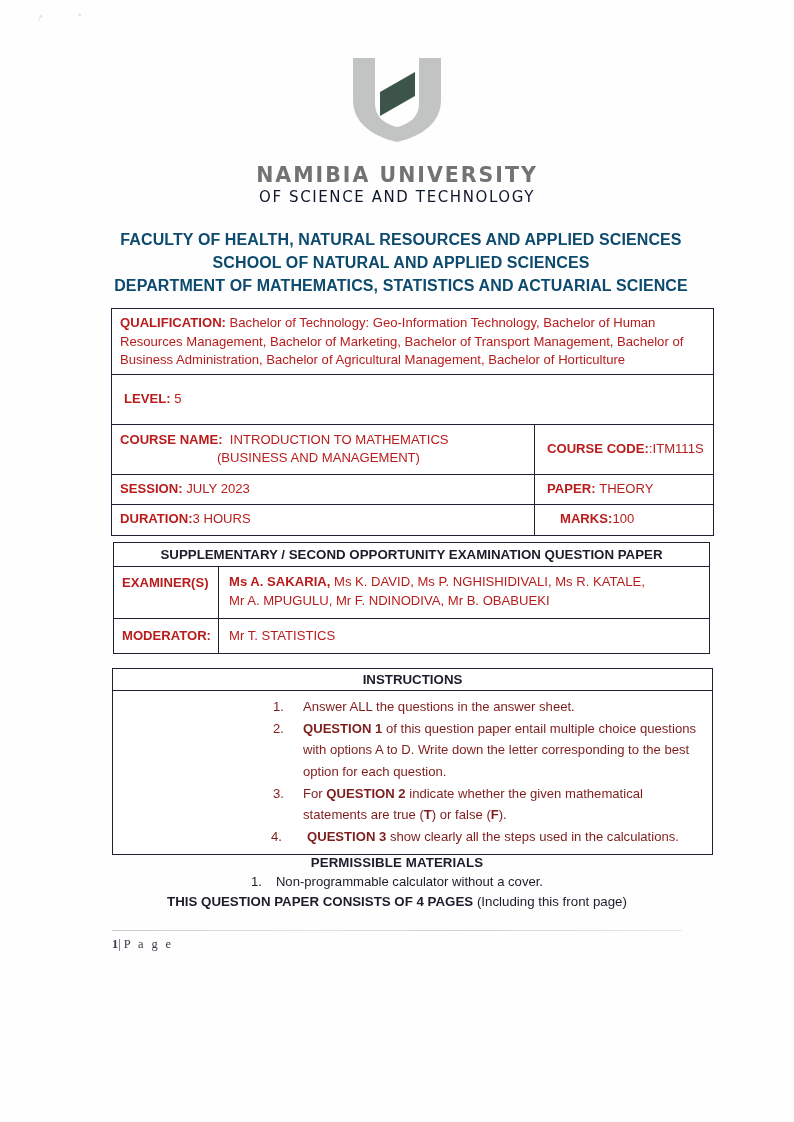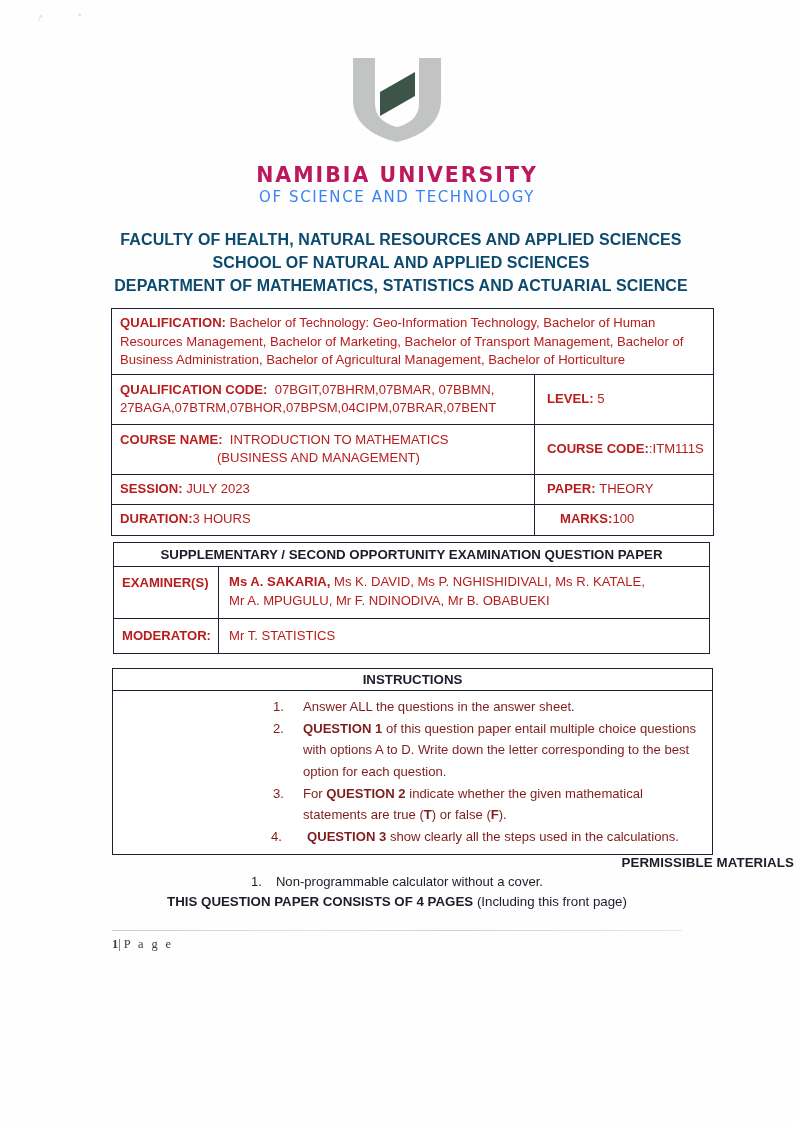--- a/index.html
+++ b/index.html
@@ -52,28 +52,28 @@
     position: absolute;
     left: 0; right: 0;
     top: 163px;
     text-align: center;
     line-height: 1.18;
   }
   .uni-name .l1 {
     font-size: 20.5px;
     font-weight: 700;
     letter-spacing: 2.0px;
-    color: #be185d;
+    color: #737373;
     font-family: "DejaVu Sans", sans-serif;
   }
   .uni-name .l2 {
     font-size: 15px;
     font-weight: 400;
     letter-spacing: 1.6px;
-    color: #3b82f6;
+    color: #0f172a;
     font-family: "DejaVu Sans", sans-serif;
     margin-top: 2px;
   }
 
   
   .faculty {
     position: absolute;
     left: 0; right: 0;
     top: 228px;
     text-align: center;
@@ -201,21 +201,20 @@
   .perm {
     position: absolute;
     left: 0; right: 0;
     top: 855px;
     text-align: center;
   }
   .perm .ptitle {
     font-size: 13.3px;
     font-weight: 700;
     letter-spacing: 0.1px;
-    text-align: right;
   }
   .perm .pitem {
     font-size: 13.1px;
     margin-top: 4px;
   }
   .perm .pitem .num { margin-right: 14px; }
   .perm .pconsist {
     font-size: 13.3px;
     margin-top: 5px;
   }
@@ -274,24 +273,20 @@
     <div>DEPARTMENT OF MATHEMATICS, STATISTICS AND ACTUARIAL SCIENCE</div>
   </div>
 
   <div class="tbl" id="qual-table">
 
     <div class="row r1">
       <div class="cell"><b>QUALIFICATION:</b> <span>Bachelor of Technology: Geo-Information Technology, Bachelor of Human Resources Management, Bachelor of Marketing, Bachelor of Transport Management, Bachelor of Business Administration, Bachelor of Agricultural Management, Bachelor of Horticulture</span></div>
     </div>
 
     <div class="row r3">
-      <div class="cell b c1">
-        <div><b>QUALIFICATION CODE:</b>&nbsp; <span>07BGIT,07BHRM,07BMAR, 07BBMN,</span></div>
-        <div>27BAGA,07BTRM,07BHOR,07BPSM,04CIPM,07BRAR,07BENT</div>
-      </div>
       <div class="cell c2"><b>LEVEL:</b>&nbsp; <span>5</span></div>
     </div>
 
     <div class="row r3">
       <div class="cell b c1">
         <div><b>COURSE NAME:</b>&nbsp; <span>INTRODUCTION TO MATHEMATICS</span></div>
         <div class="course-line2">(BUSINESS AND MANAGEMENT)</div>
       </div>
       <div class="cell c2"><b>COURSE CODE:</b>: <span>ITM111S</span></div>
     </div>

